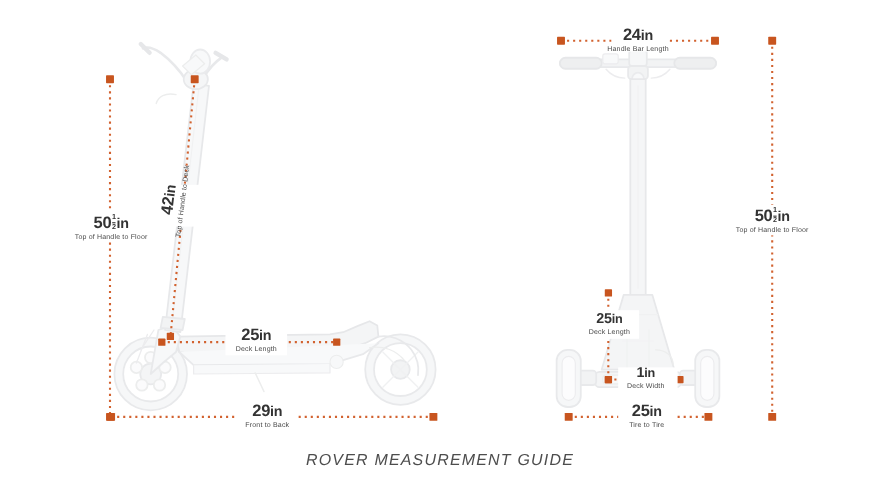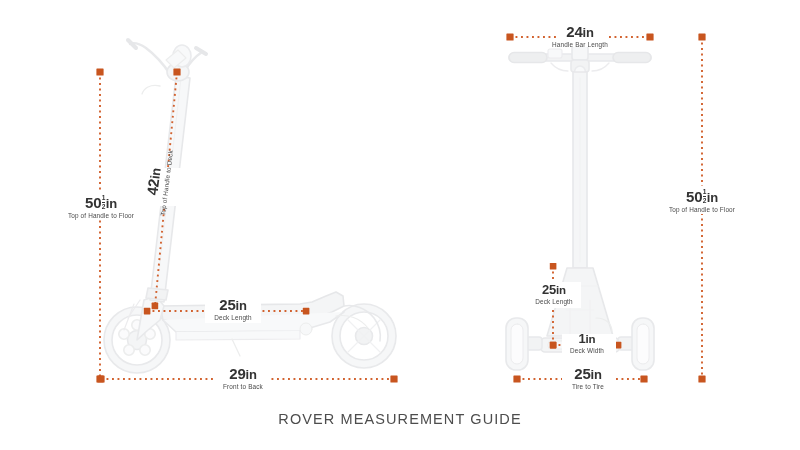--- a/index.html
+++ b/index.html
@@ -96,20 +96,21 @@
   #title {
     position: absolute;
     left: 0;
     top: 411px;
     width: 800px;
     text-align: center;
     font-size: 14.5px;
     font-weight: 400;
     letter-spacing: 1.1px;
     color: #4d4d4d;
+    font-style: italic;
   }
 </style>
 </head>
 <body>
 
 <div id="stage">
 
   <svg class="art" viewBox="0 0 800 450">
     <defs>
 

